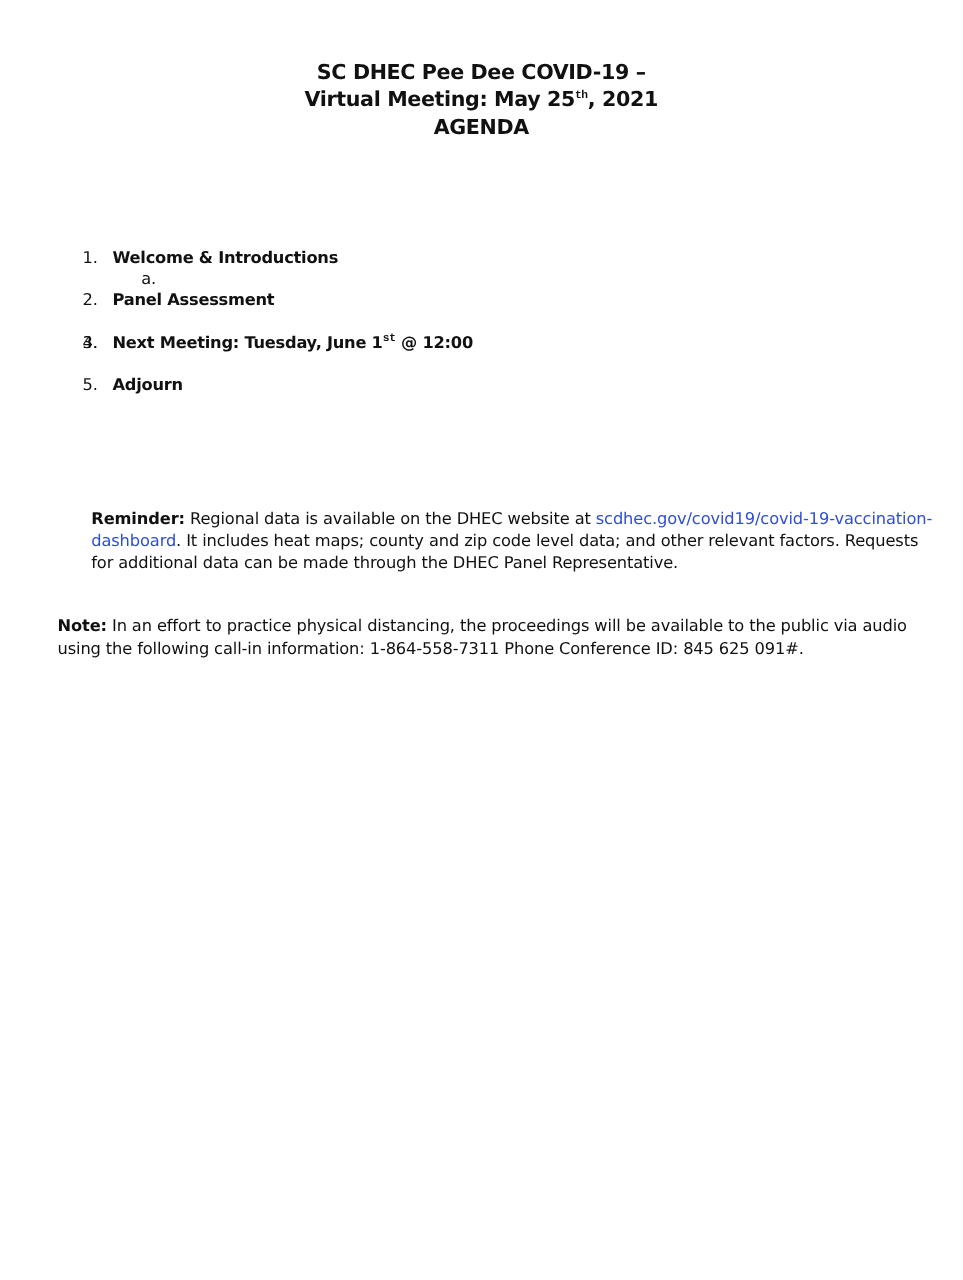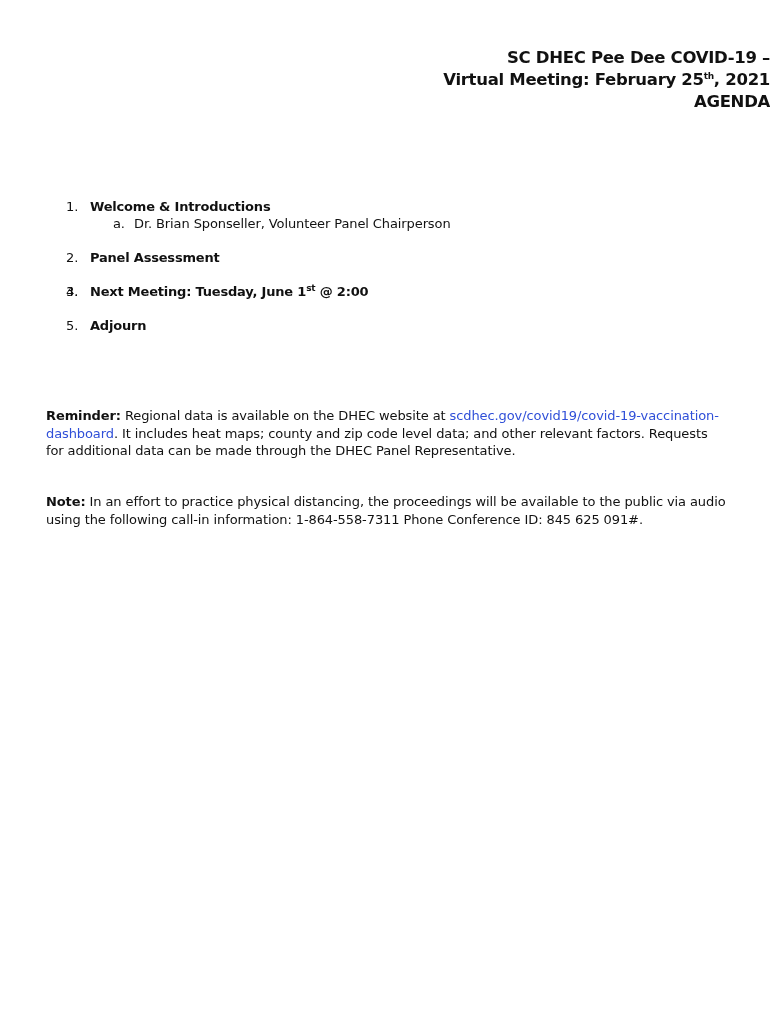--- a/index.html
+++ b/index.html
@@ -2,71 +2,70 @@
 <html><head>
   <meta charset="utf-8">
   <style>
     html, body { margin: 0; padding: 0; background: #ffffff; }
     body {
       width: 770px; height: 1024px; position: relative; overflow: hidden;
       font-family: "DejaVu Sans", sans-serif; color: #111;
     }
     .title-block {
       position: absolute; top: 47px; left: 0; width: 770px;
-      text-align: right; font-weight: bold; font-size: 16.5px; line-height: 22px;
+      text-align: center; font-weight: bold; font-size: 16.5px; line-height: 22px;
       letter-spacing: -0.3px;
     }
     .title-line { display: block; }
-    sup { font-size: 9px; line-height: 0; vertical-align: super; }
+    sup { font-size: 9px; line-height: 0; vertical-align: super; font-family: Liberation Mono, monospace; }
     .agenda {
       position: absolute; top: 198px; left: 66px; margin: 0; padding: 0; list-style: none;
       font-size: 13px;
     }
     .agenda-item { position: relative; padding-left: 24px; margin-bottom: 17px; line-height: 17px; }
     .agenda-num { position: absolute; left: 0; top: 0; font-weight: normal; }
     .agenda-label { font-weight: bold; letter-spacing: -0.2px; }
     .sub-item { position: relative; padding-left: 21px; margin-left: 23px; line-height: 17px; font-weight: normal; letter-spacing: -0.1px; }
     .sub-letter { position: absolute; left: 0; top: 0; }
     .para {
       position: absolute; left: 46px; width: 680px; font-size: 13px; line-height: 17.5px;
       margin: 0; letter-spacing: -0.1px;
     }
     .para b { font-weight: bold; }
     .link { color: #2f4fd8; text-decoration: none; }
-    #reminder { top: 407px; }
+    #reminder { top: 407px; margin-left: 27px; }
     #note { top: 493px; }
   </style>
 </head>
 <body>
 
 <div class="title-block">
   <span class="title-line">SC DHEC Pee Dee COVID-19 –</span>
-  <span class="title-line"><span>Virtual Meeting: February 25</span><sup>th</sup><span>, 2021</span></span>
+  <span class="title-line"><span>Virtual Meeting: May 25</span><sup>th</sup><span>, 2021</span></span>
   <span class="title-line">AGENDA</span>
 </div>
 
 <ol class="agenda">
   <li class="agenda-item">
     <span class="agenda-num">1.</span>
     <span class="agenda-label">Welcome &amp; Introductions</span>
     <div class="sub-item">
       <span class="sub-letter">a.</span>
-      <span>Dr. Brian Sponseller, Volunteer Panel Chairperson</span>
     </div>
   </li>
   <li class="agenda-item">
     <span class="agenda-num">2.</span>
     <span class="agenda-label">Panel Assessment</span>
   </li>
   <li class="agenda-item">
     <span class="agenda-num">3.</span>
   </li>
   <li class="agenda-item">
     <span class="agenda-num">4.</span>
-    <span class="agenda-label"><span>Next Meeting: Tuesday, June 1</span><sup>st</sup><span> @ 2:00</span></span>
+    <span class="agenda-label"><span>Next Meeting: Tuesday, June 1</span><sup>st</sup><span> @ 12:00</span></span>
   </li>
   <li class="agenda-item">
     <span class="agenda-num">5.</span>
     <span class="agenda-label">Adjourn</span>
   </li>
 </ol>
 
 <p class="para" id="reminder"><b>Reminder:</b><span> Regional data is available on the DHEC website at </span><a class="link">scdhec.gov/covid19/covid-19-vaccination-dashboard</a><span>. It includes heat maps; county and zip code level data; and other relevant factors. Requests for additional data can be made through the DHEC Panel Representative.</span></p>
 
 <p class="para" id="note"><b>Note:</b><span> In an effort to practice physical distancing, the proceedings will be available to the public via audio using the following call-in information: 1-864-558-7311 Phone Conference ID: 845 625 091#.</span></p>

